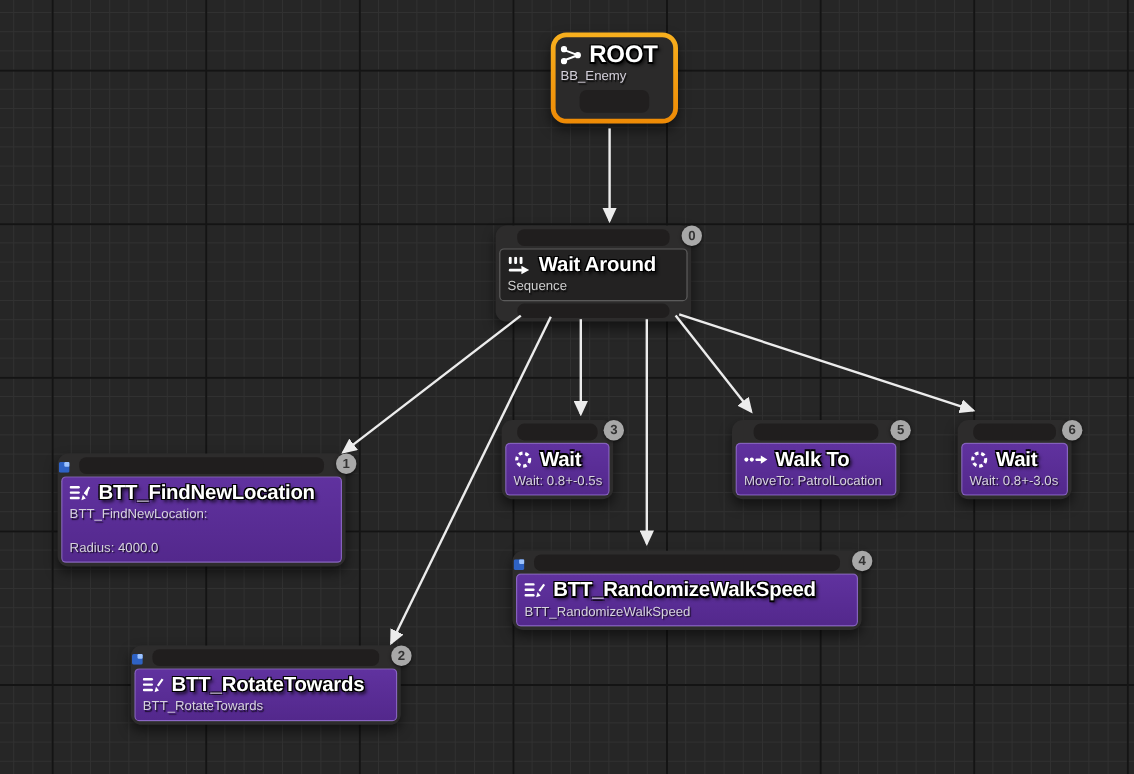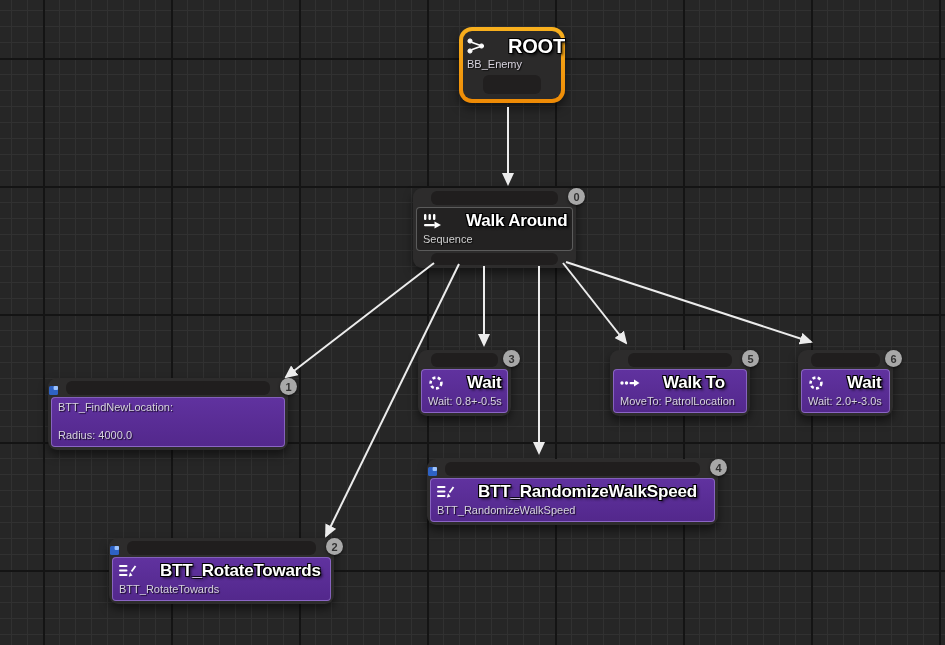--- a/index.html
+++ b/index.html
@@ -19,21 +19,21 @@
   .node{
     position:absolute;z-index:20;background:#2d2c2c;border-radius:9px;
     padding:3px;box-shadow:0 5px 10px rgba(0,0,0,.5);box-sizing:border-box;
   }
   .pinbar{background:#201e1e;border-radius:6px;}
   .pinbar.top{height:14px;margin:0 15px 2px;}
   .pinbar.bottom{height:12px;margin:2px 15px 0;}
   .panel{border-radius:4px;padding:2px 6px 4px;border:1px solid rgba(255,255,255,.26);}
   .panel.dark{background:#232222;}
   .panel.purple{background:linear-gradient(180deg,#60329f,#53288c);border:1px solid rgba(205,180,255,.4);}
-  .trow{display:flex;align-items:center;gap:23px;height:22px;}
+  .trow{display:flex;align-items:center;gap:6px;height:22px;}
   .icon{display:flex;align-items:center;flex:0 0 auto;}
   .title{
     color:#fff;font-weight:700;font-size:17px;white-space:nowrap;letter-spacing:-.2px;
     text-shadow:1px 1px 0 #000,-1px 1px 0 #000,1px -1px 0 #000,-1px -1px 0 #000,2px 2px 3px rgba(0,0,0,.85);
   }
   .sub{font-size:11px;color:#d6d2dd;line-height:14px;min-height:14px;white-space:nowrap;
        text-shadow:1px 1px 1px rgba(0,0,0,.75);}
   .panel.dark .sub{color:#cfcfcf;}
   .badge{
     position:absolute;top:0;right:-9px;width:17px;height:17px;border-radius:50%;
@@ -102,37 +102,52 @@
           <svg width="20" height="15" viewBox="0 0 20 15">
             <g fill="#fff">
               <rect x="1" y="0" width="2.4" height="6" rx="1"></rect>
               <rect x="5.5" y="0" width="2.4" height="6" rx="1"></rect>
               <rect x="10" y="0" width="2.4" height="6" rx="1"></rect>
               <rect x="1" y="10" width="11" height="2.2" rx="1"></rect>
               <path d="M11.5 7.5 L18 11 L11.5 14.5 Z"></path>
             </g>
           </svg>
         </span>
-        <span class="title">Walk Around</span>
+        <span class="title">Wait Around</span>
       </div>
       <div class="sub">Sequence</div>
     </div>
     <div class="pinbar bottom"></div>
   </div>
 
   <div class="node" style="left:48px;top:378px;width:240px;">
     <span class="bp">
       <svg width="9" height="9" viewBox="0 0 9 9">
           <rect width="9" height="9" rx="1.5" fill="#2e62c4"></rect>
           <rect x="4.6" width="4.4" height="4" rx="1" fill="#9cc3ff"></rect>
         </svg>
     </span>
     <div class="badge">1</div>
     <div class="pinbar top"></div>
     <div class="panel purple">
+      <div class="trow">
+        <span class="icon">
+          <svg width="18" height="14" viewBox="0 0 18 14">
+            <g fill="#fff">
+              <rect x="0" y="1" width="8.5" height="2" rx="1"></rect>
+              <rect x="0" y="5.5" width="8.5" height="2" rx="1"></rect>
+              <rect x="0" y="10" width="8.5" height="2" rx="1"></rect>
+              <path d="M15.8 2.2 L12.2 7.2 L15 9.2 Z" transform="rotate(8 13 6)"></path>
+              <path d="M16.5 2 L12.5 7.5" stroke="#fff" stroke-width="1.8"></path>
+              <path d="M13.5 11.5 L9.8 12.8 L11 8.3 Z"></path>
+            </g>
+          </svg>
+        </span>
+        <span class="title">BTT_FindNewLocation</span>
+      </div>
       <div class="sub">BTT_FindNewLocation:</div>
       <div class="sub"></div>
       <div class="sub">Radius: 4000.0</div>
     </div>
   </div>
 
   <div class="node" style="left:109px;top:538px;width:225px;">
     <span class="bp">
       <svg width="9" height="9" viewBox="0 0 9 9">
           <rect width="9" height="9" rx="1.5" fill="#2e62c4"></rect>
@@ -230,17 +245,17 @@
     <div class="pinbar top" style="margin:0 10px 2px;"></div>
     <div class="panel purple">
       <div class="trow">
         <span class="icon">
           <svg width="16" height="16" viewBox="0 0 16 16">
             <circle cx="8" cy="8" r="5.4" fill="none" stroke="#fff" stroke-width="2.6" stroke-dasharray="3 2.3"></circle>
           </svg>
         </span>
         <span class="title">Wait</span>
       </div>
-      <div class="sub">Wait: 2.0+-3.0s</div>
+      <div class="sub">Wait: 0.8+-3.0s</div>
     </div>
   </div>
 
 </div>
 
 </body></html>

